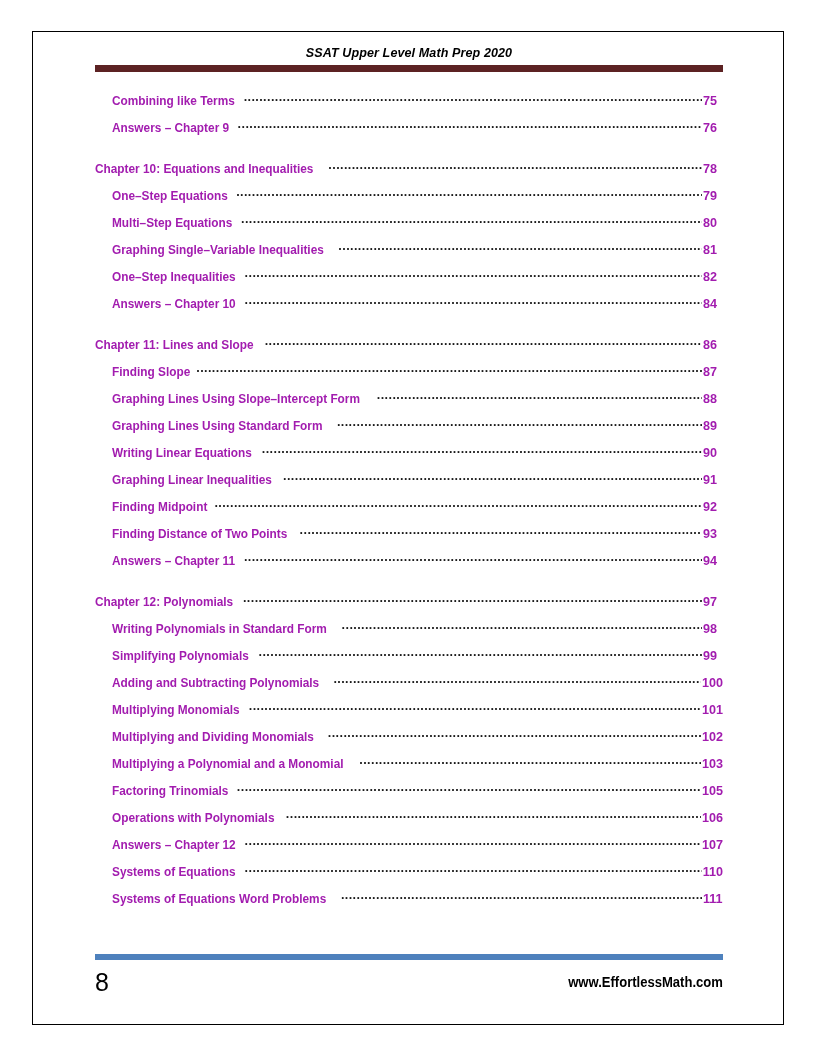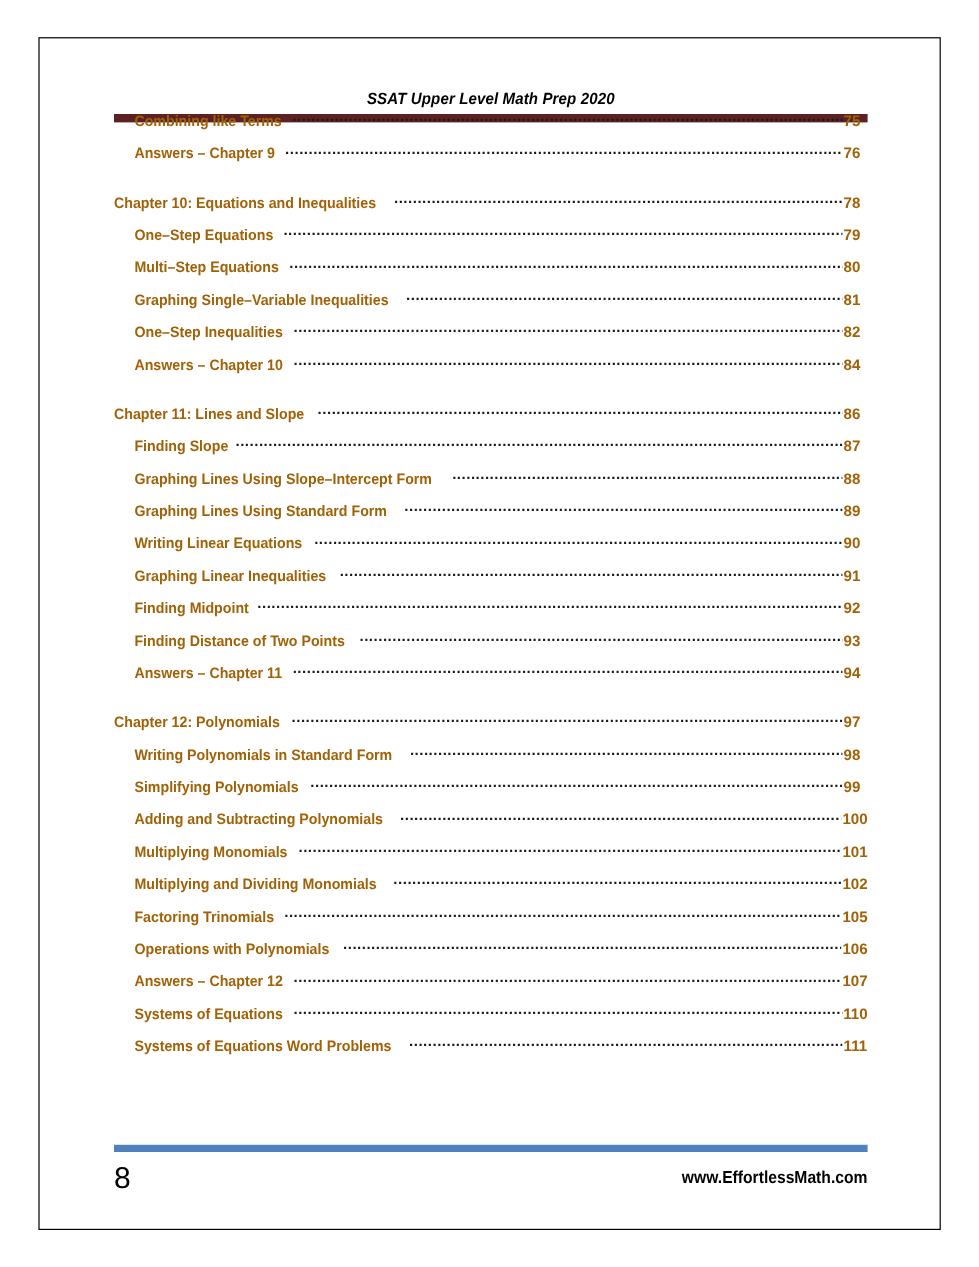--- a/index.html
+++ b/index.html
@@ -25,21 +25,20 @@
     box-sizing: border-box;
     background: #ffffff;
   }
 
   
   .page-header {
     position: absolute;
     left: 62px;
     top: 13px;
     width: 628px;
-    margin-top: 30px;
   }
   .header-title {
     text-align: center;
     font-size: 13.5px;
     font-weight: bold;
     font-style: italic;
     font-family: "Liberation Sans Narrow", "Liberation Sans", sans-serif;
     letter-spacing: 0.1px;
     color: #000000;
     line-height: 16px;
@@ -55,21 +54,21 @@
   .toc {
     position: absolute;
     left: 62px;
     top: 60px;
     width: 628px;
   }
   .toc-row {
     display: flex;
     align-items: baseline;
     height: 27px;
-    color: #a16207;
+    color: #a21caf;
     font-size: 12.6px;
     font-weight: bold;
     font-family: "Liberation Sans Narrow", "Liberation Sans", sans-serif;
     white-space: nowrap;
   }
   .toc-row.level-chapter { padding-left: 0px; margin-top: 14px; }
   .toc-row.level-sub     { padding-left: 17px; }
 
   .toc-label {
     flex: 0 0 auto;
@@ -255,20 +254,25 @@
         <span class="toc-label">Multiplying Monomials</span>
         <span class="toc-leader"></span>
         <span class="toc-page">101</span>
       </div>
       <div class="toc-row level-sub">
         <span class="toc-label">Multiplying and Dividing Monomials</span>
         <span class="toc-leader"></span>
         <span class="toc-page">102</span>
       </div>
       <div class="toc-row level-sub">
+        <span class="toc-label">Multiplying a Polynomial and a Monomial</span>
+        <span class="toc-leader"></span>
+        <span class="toc-page">103</span>
+      </div>
+      <div class="toc-row level-sub">
         <span class="toc-label">Factoring Trinomials</span>
         <span class="toc-leader"></span>
         <span class="toc-page">105</span>
       </div>
       <div class="toc-row level-sub">
         <span class="toc-label">Operations with Polynomials</span>
         <span class="toc-leader"></span>
         <span class="toc-page">106</span>
       </div>
       <div class="toc-row level-sub">

